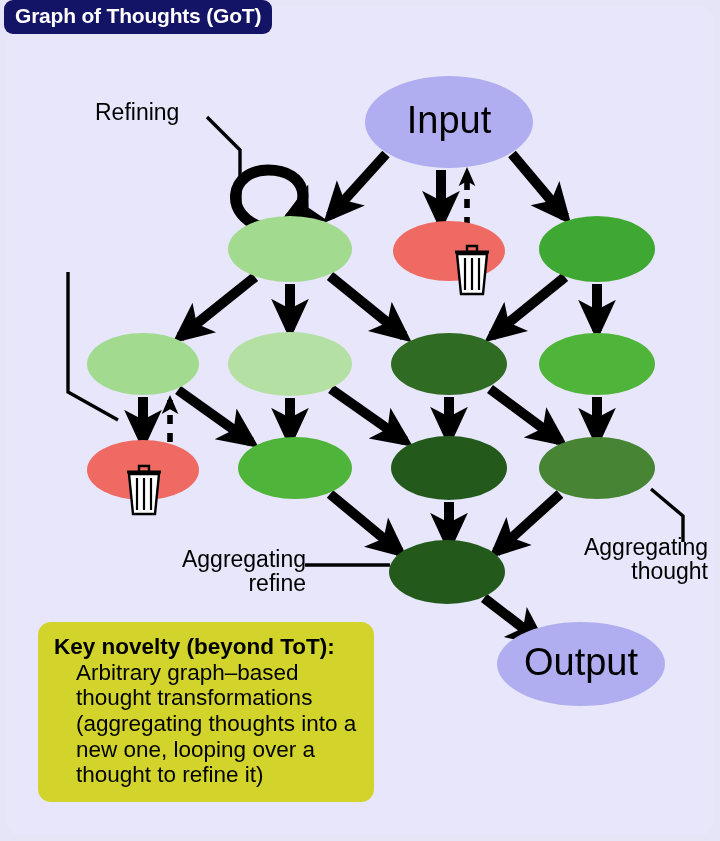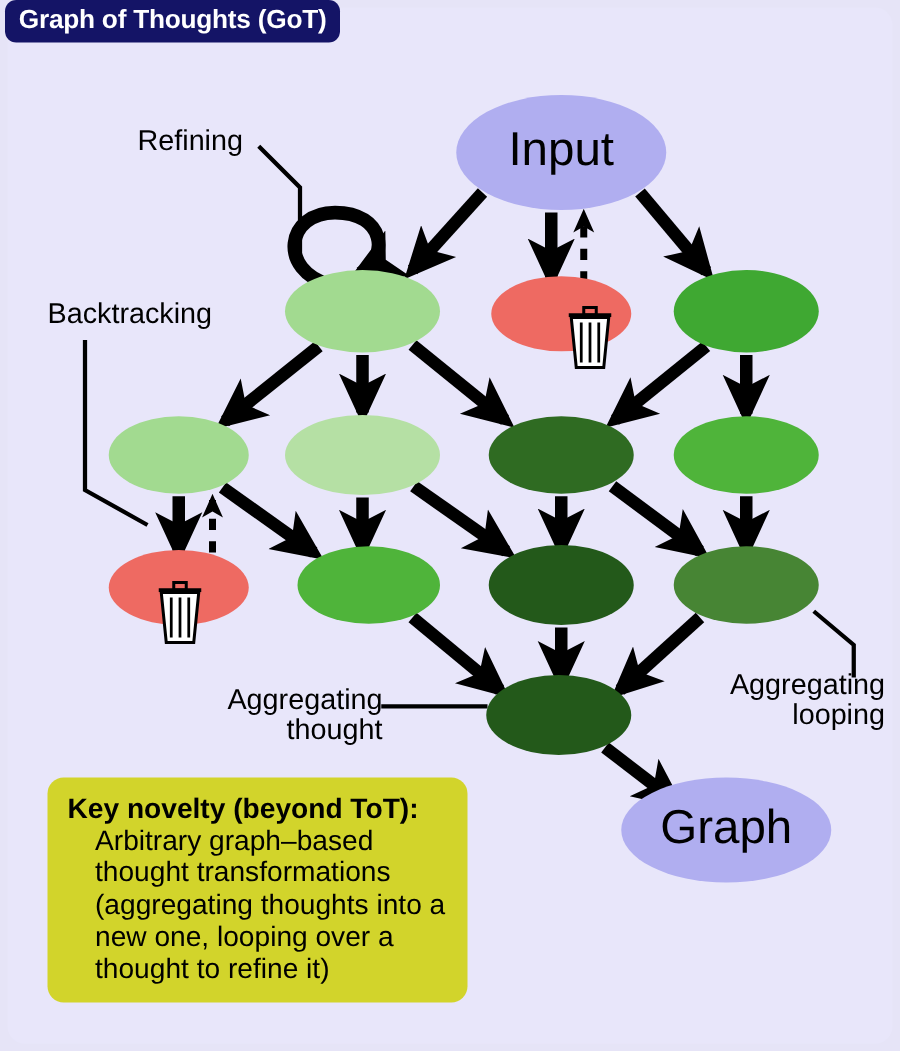--- a/index.html
+++ b/index.html
@@ -167,34 +167,33 @@
       <path d="M 2 10 L 32 10 L 28 50 L 6 50 Z" fill="#ffffff" stroke="#000" stroke-width="2.4"></path>
       <path d="M 0 8 L 34 8" stroke="#000" stroke-width="3" fill="none"></path>
       <path d="M 12 2 L 22 2 L 22 8 L 12 8 Z" fill="none" stroke="#000" stroke-width="2.4"></path>
       <path d="M 10 14 L 10 46 M 17 14 L 17 46 M 24 14 L 24 46" stroke="#000" stroke-width="2.2" fill="none"></path>
     </g>
   </svg>
 
   <div class="title-banner">Graph of Thoughts (GoT)</div>
 
   <div class="node-label io-label" style="left:365px; top:99px; width:168px;">Input</div>
-  <div class="node-label io-label" style="left:497px; top:641px; width:168px;">Graph</div>
+  <div class="node-label io-label" style="left:497px; top:641px; width:168px;">Output</div>
 
-  <div class="annot" style="left:110px; top:100px;">Refining</div>
+  <div class="annot" style="left:95px; top:100px;">Refining</div>
 
-  <div class="annot" style="left:38px; top:238px;">Backtracking</div>
 
   <div class="annot center" style="left:146px; top:547px; width:160px;">
     <span>Aggregating</span><br>
-    <span>thought</span>
+    <span>refine</span>
   </div>
 
   <div class="annot center" style="left:548px; top:535px; width:160px;">
     <span>Aggregating</span><br>
-    <span>looping</span>
+    <span>thought</span>
   </div>
 
   <div class="keybox">
     <span class="kb-head">Key novelty (beyond ToT):</span>
     <span class="kb-body">Arbitrary graph–based thought transformations (aggregating thoughts into a new one, looping over a thought to refine it)</span>
   </div>
 
 </div>
 
 </body></html>

